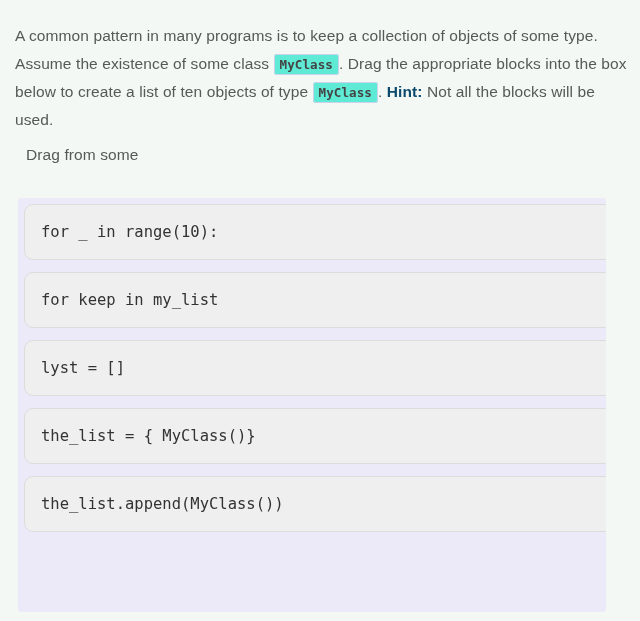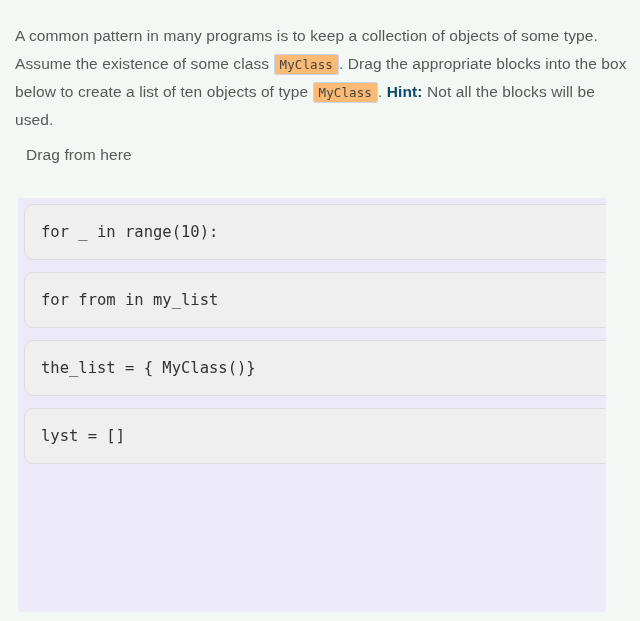--- a/index.html
+++ b/index.html
@@ -33,27 +33,28 @@
     color: #555a55;
     letter-spacing: 0.1px;
   }
   .prompt .hint {
     font-weight: bold;
     color: #0c4a6e;
   }
   code.inline {
     font-family: "DejaVu Sans Mono", "Liberation Mono", monospace;
     font-size: 12.5px;
-    background: #fdba74;
+    background: #5eead4;
     border: 1px solid #ccd2ee;
     border-radius: 3px;
     padding: 2px 5px 2px 5px;
     color: #444;
     white-space: nowrap;
     line-height: 1;
+    font-weight: bold;
   }
 
   
   .drag-label {
     position: absolute;
     left: 26px;
     top: 146px;
     font-size: 15.5px;
     color: #555a55;
     letter-spacing: 0.1px;
@@ -97,37 +98,40 @@
     white-space: pre;
   }
 </style>
 </head>
 <body>
 
 <div class="page">
 
   <p class="prompt"><span>A common pattern in many programs is to keep a collection of objects of some type. Assume the existence of some class </span><code class="inline">MyClass</code><span>. Drag the appropriate blocks into the box below to create a list of ten objects of type </span><code class="inline">MyClass</code><span>. </span><span class="hint">Hint:</span><span> Not all the blocks will be used.</span></p>
 
-  <div class="drag-label">Drag from here</div>
+  <div class="drag-label">Drag from some</div>
 
   <div class="source-box">
 
     <div class="block">
       <span class="code">for _ in range(10):</span>
     </div>
 
 
     <div class="block">
-      <span class="code">for from in my_list</span>
+      <span class="code">for keep in my_list</span>
+    </div>
+
+    <div class="block">
+      <span class="code">lyst = []</span>
     </div>
 
     <div class="block">
       <span class="code">the_list = { MyClass()}</span>
     </div>
 
     <div class="block">
-      <span class="code">lyst = []</span>
+      <span class="code">the_list.append(MyClass())</span>
     </div>
-
 
   </div>
 
 </div>
 
 </body></html>

